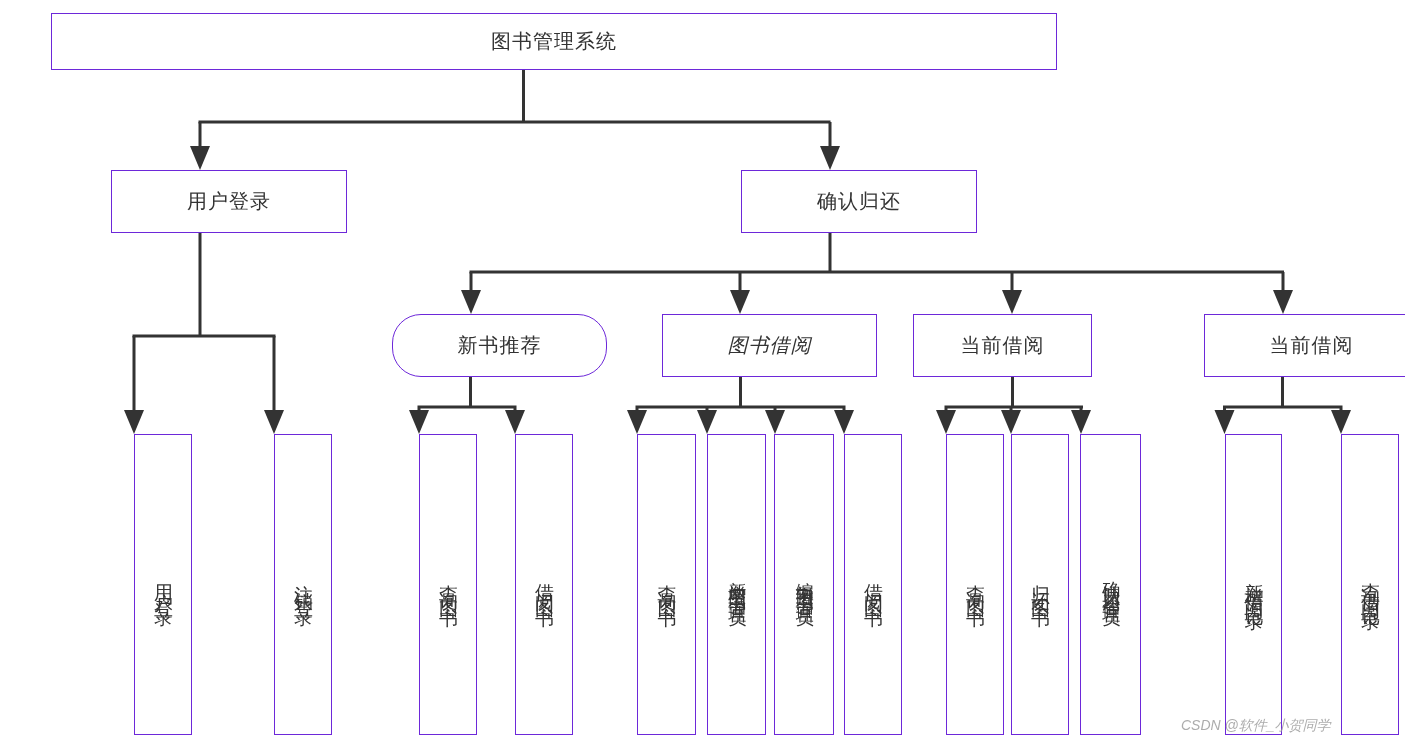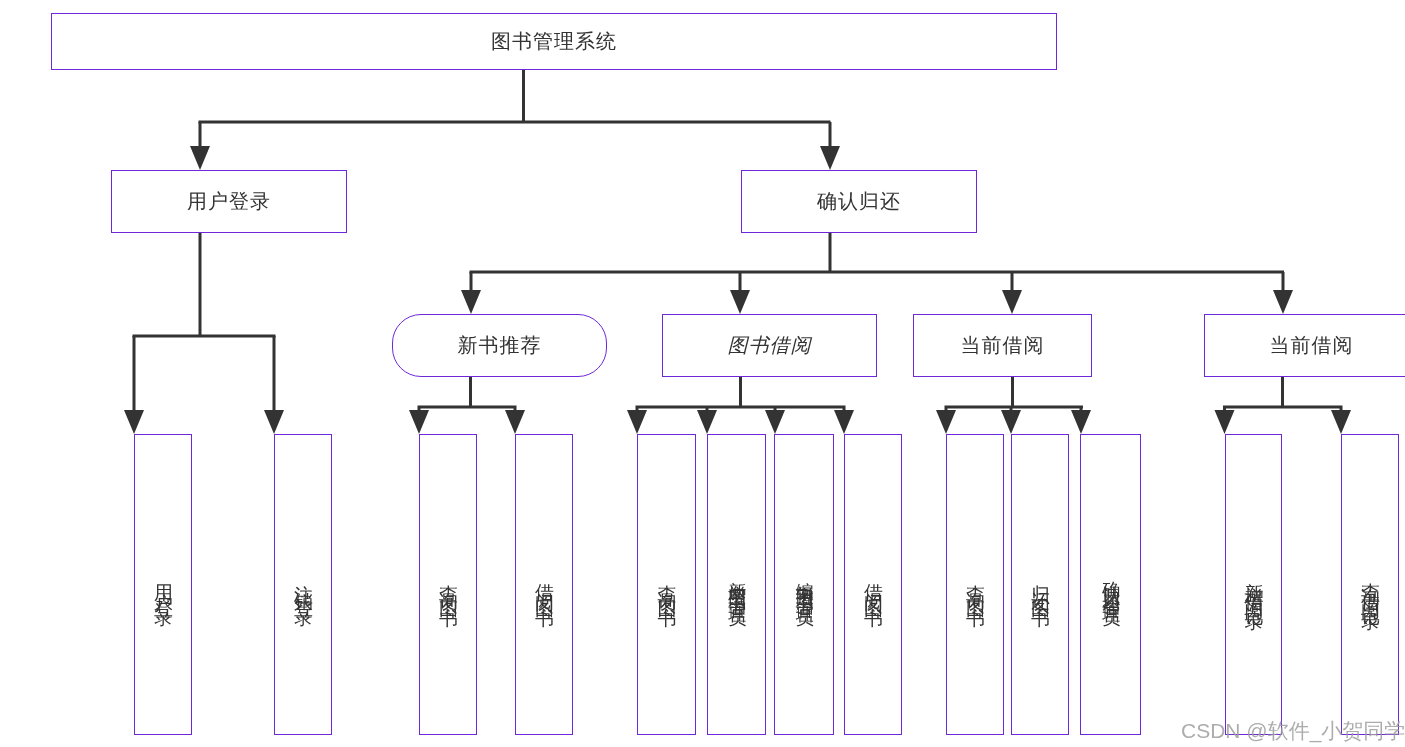--- a/index.html
+++ b/index.html
@@ -40,24 +40,25 @@
   svg.edges {
     position: absolute;
     left: 0;
     top: 0;
     pointer-events: none;
   }
   .watermark {
     position: absolute;
     left: 1181px;
     top: 717px;
-    font-size: 21px;
+    font-size: 14px;
     color: rgba(158, 158, 158, 0.85);
     white-space: nowrap;
     z-index: 10;
+    font-style: italic;
   }
 </style>
 </head>
 <body>
 
 <div class="canvas">
 
   <svg class="edges" width="1405" height="747" xmlns="http://www.w3.org/2000/svg">
     <g stroke="#333333" stroke-width="3" fill="none">
 

